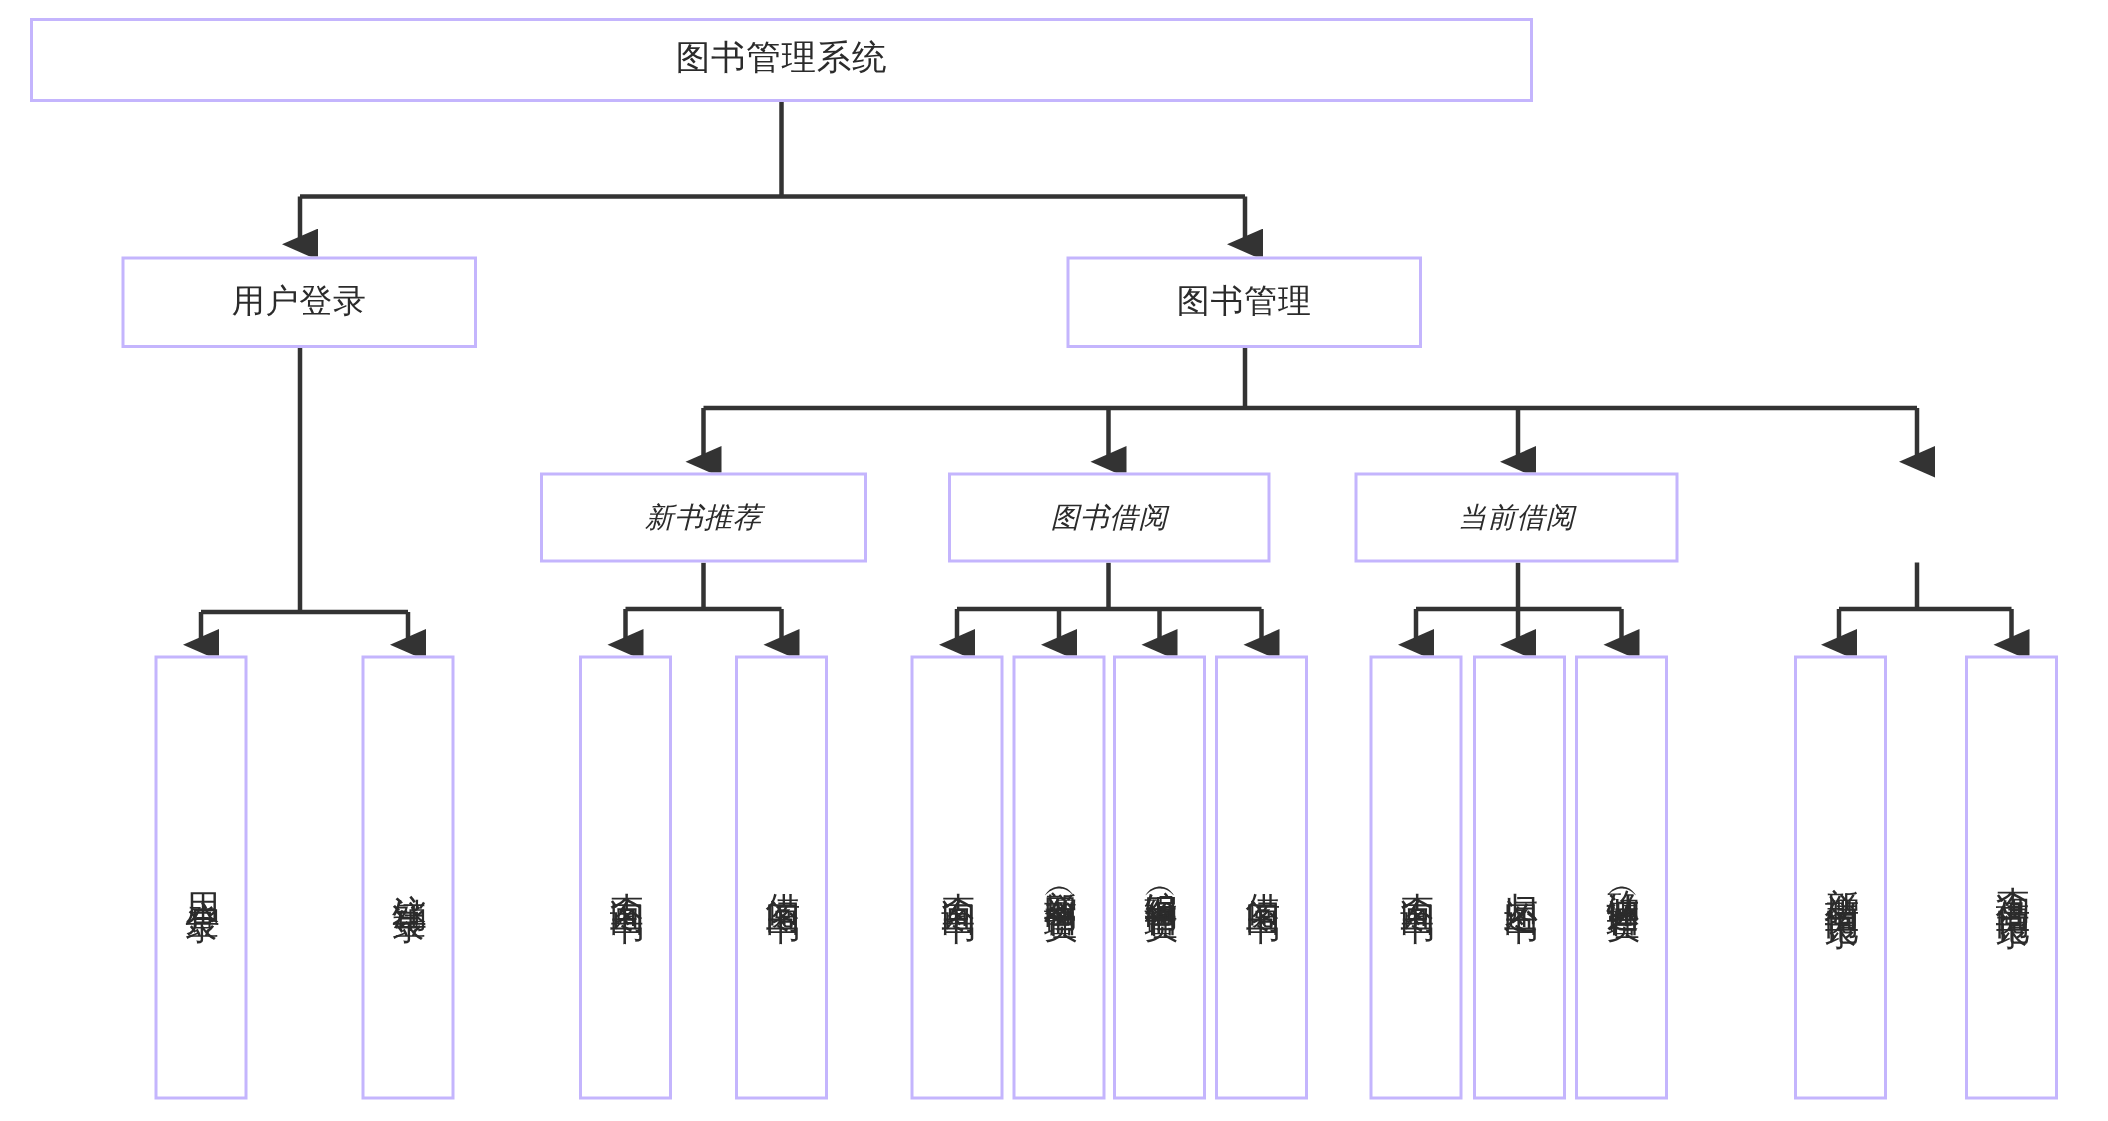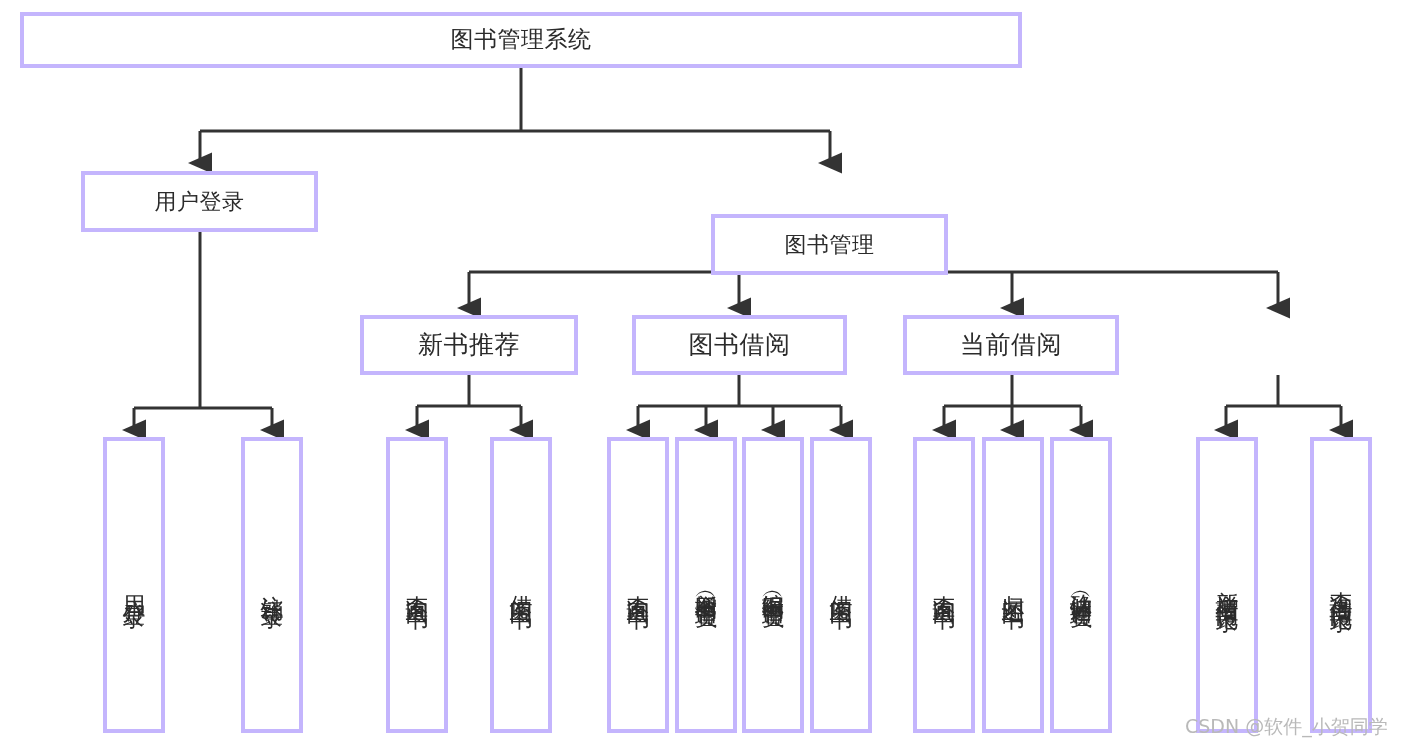--- a/index.html
+++ b/index.html
@@ -22,36 +22,36 @@
     position: absolute;
     left: 0;
     top: 0;
     width: 1405px;
     height: 747px;
   }
   .node {
     position: absolute;
     box-sizing: border-box;
     background: #ffffff;
-    border: 4px solid #c4b5fd;
+    border: 2px solid #c4b5fd;
     display: flex;
     align-items: center;
     justify-content: center;
     z-index: 3;
   }
   .node-label {
     color: #2b2b2b;
     line-height: 1.18;
     letter-spacing: 0.5px;
     text-align: center;
     white-space: pre;
   }
   .node.level-0 .node-label { font-size: 23px; }
   .node.level-1 .node-label { font-size: 22px; }
-  .node.level-2 .node-label { font-size: 25px; }
+  .node.level-2 .node-label { font-size: 19px; font-style: italic; }
   .node.level-3 {
     align-items: center;
     justify-content: center;
   }
   .node.level-3 .node-label {
     font-size: 23px;
     writing-mode: vertical-rl;
     text-orientation: upright;
     letter-spacing: 4px;
     line-height: 1;
@@ -138,21 +138,21 @@
     </g>
   </svg>
 
   <div class="node level-0" style="left:20px; top:12px; width:1002px; height:56px;">
     <span class="node-label">图书管理系统</span>
   </div>
 
   <div class="node level-1" style="left:81px; top:171px; width:237px; height:61px;">
     <span class="node-label">用户登录</span>
   </div>
-  <div class="node level-1" style="left:711px; top:171px; width:237px; height:61px;margin-top:43px;">
+  <div class="node level-1" style="left:711px; top:171px; width:237px; height:61px;">
     <span class="node-label">图书管理</span>
   </div>
 
   <div class="node level-2" style="left:360px; top:315px; width:218px; height:60px;">
     <span class="node-label">新书推荐</span>
   </div>
   <div class="node level-2" style="left:903px; top:315px; width:216px; height:60px;">
     <span class="node-label">当前借阅</span>
   </div>
   <div class="node level-2" style="left:632px; top:315px; width:215px; height:60px;">
@@ -196,15 +196,14 @@
     <span class="node-label">确认归还（管理员）</span>
   </div>
 
   <div class="node level-3" style="left:1196px; top:437px; width:62px; height:296px;">
     <span class="node-label">新增借阅记录</span>
   </div>
   <div class="node level-3" style="left:1310px; top:437px; width:62px; height:296px;">
     <span class="node-label">查询借阅记录</span>
   </div>
 
-  <div id="watermark">CSDN @软件_小贺同学</div>
 
 </div>
 
 </body></html>

